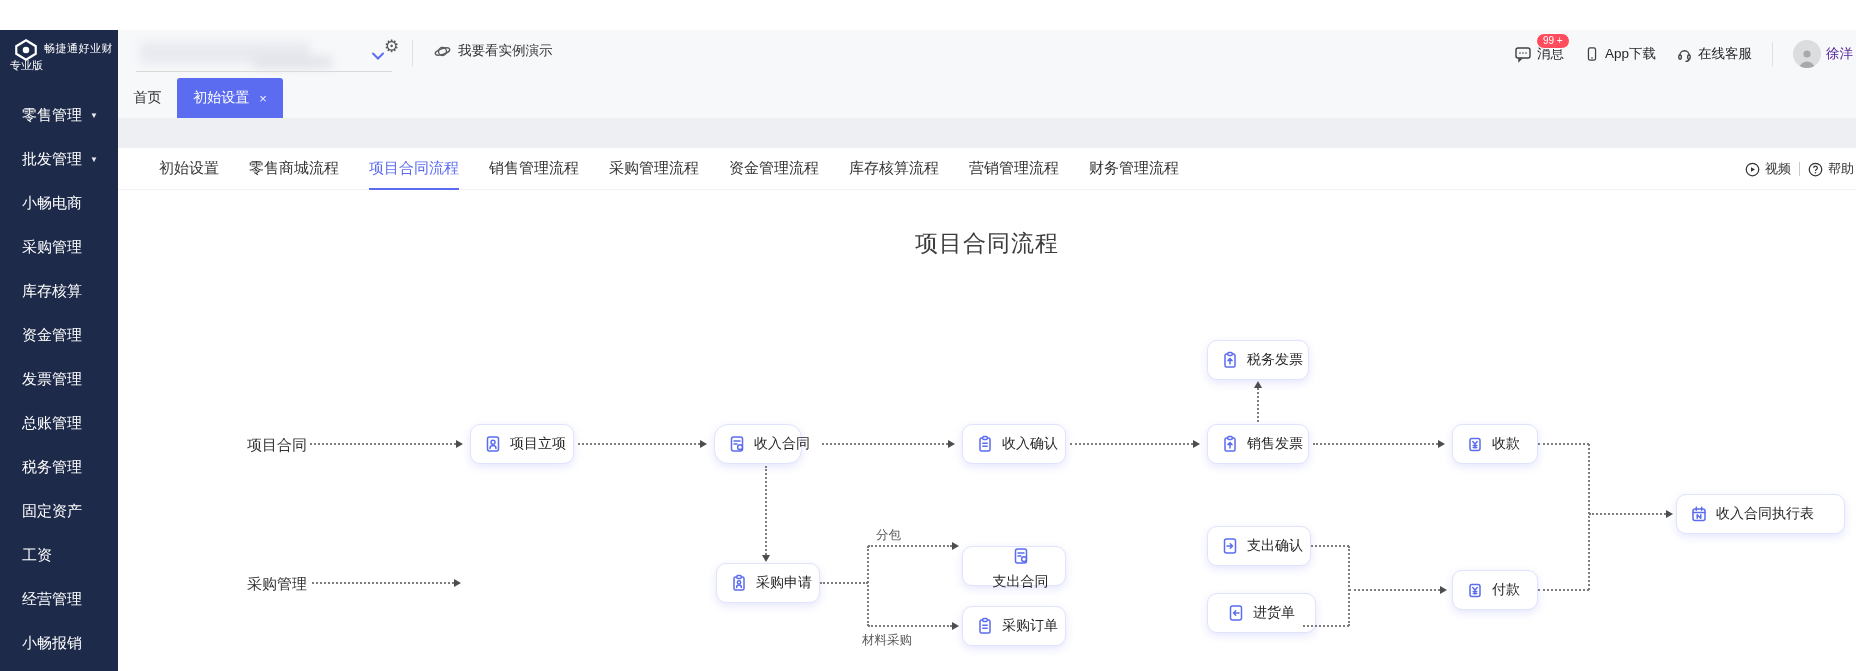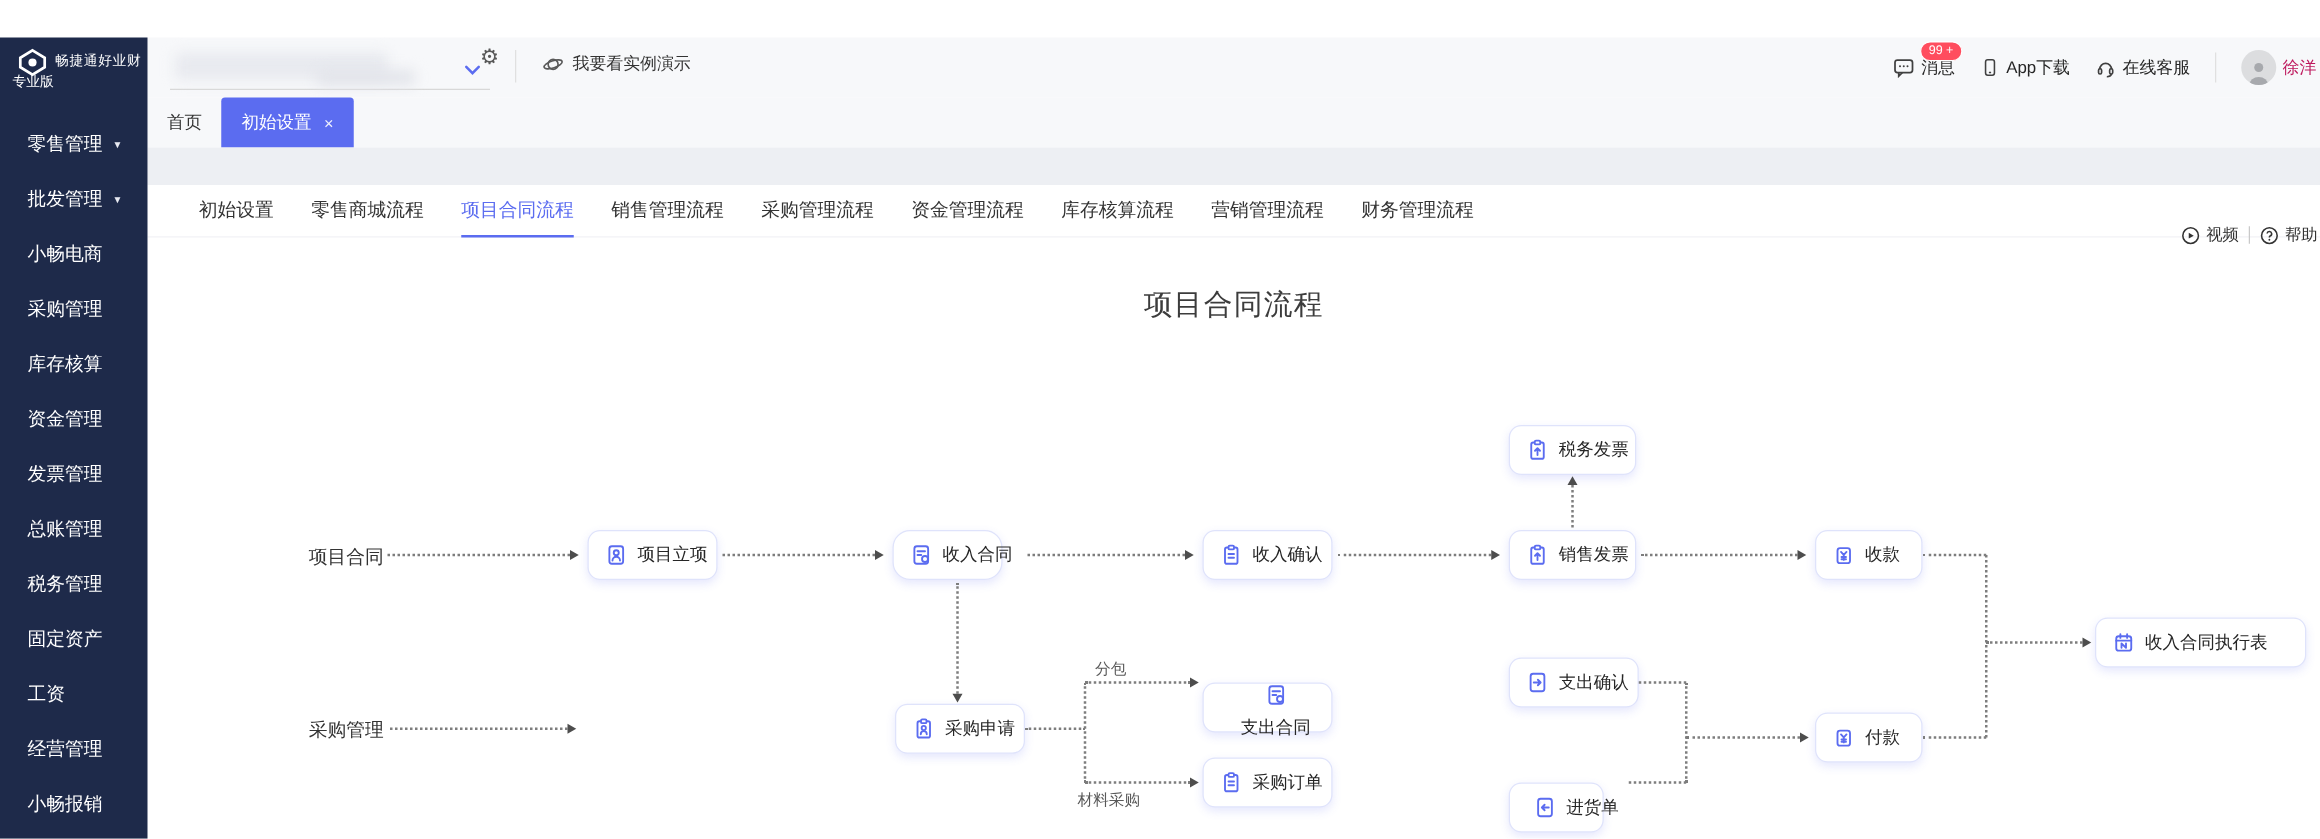--- a/index.html
+++ b/index.html
@@ -28,38 +28,38 @@
   .blur-b { position:absolute; left:118px; top:18px; width:78px; height:12px; background:#e2e4ea; border-radius:3px; filter:blur(5px); }
   .chevron { position:absolute; left:234px; top:10px; width:16px; height:16px; cursor:pointer; }
   .gear { position:absolute; left:266px; top:6px; font-size:17px; color:#595959; cursor:pointer; }
   .tb-divider { position:absolute; left:294px; top:10px; width:1px; height:26px; background:#e0e0e0; }
   .demo-link { position:absolute; left:316px; top:12px; display:flex; align-items:center; gap:7px; font-size:13.5px; color:#333; cursor:pointer; }
   .tb-right { position:absolute; right:0; top:0; height:48px; display:flex; align-items:center; gap:20px; padding-right:0; }
   .tb-item { display:flex; align-items:center; gap:5px; font-size:13.5px; color:#262626; cursor:pointer; position:relative; }
   .badge { position:absolute; left:22px; top:-12px; background:#ff4d5e; color:#fff; font-size:10px; line-height:14px; padding:0 6px; border-radius:8px; border:1px solid #fff; white-space:nowrap; }
   .v-div { width:1px; height:24px; background:#e0e0e0; }
   .avatar { width:28px; height:28px; border-radius:50%; background:#dcdddf; overflow:hidden; display:flex; align-items:flex-end; justify-content:center; }
-  .user-name { font-size:13.5px; color:#be185d; width:30px; overflow:hidden; white-space:nowrap; }
+  .user-name { font-size:13.5px; color:#4c1d95; width:30px; overflow:hidden; white-space:nowrap; }
 
   
   .tabrow { position:absolute; left:118px; top:78px; width:1738px; height:40px; background:#f7f8fa; display:flex; align-items:stretch; }
   .tab-home { width:59px; display:flex; align-items:center; justify-content:center; font-size:14px; color:#333; cursor:pointer;text-align:center; }
   .tab-active { width:106px; background:#5b6cf0; color:#fff; display:flex; align-items:center; justify-content:center; gap:10px; font-size:14px; cursor:pointer; border-radius:3px 3px 0 0; }
   .tab-close { font-size:13px; opacity:.9; cursor:pointer; }
 
   
   .graybar { position:absolute; left:118px; top:118px; width:1738px; height:30px; background:#edeff3; }
   .content { position:absolute; left:118px; top:148px; width:1738px; height:523px; background:#fff; }
 
   
   .subnav { position:relative; height:42px; display:flex; align-items:center; padding-left:41px; gap:30px; border-bottom:1px solid #f2f2f6; }
   .subnav-tab { font-size:15px; color:#333; cursor:pointer; position:relative; height:42px; display:flex; align-items:center; white-space:nowrap; }
   .subnav-tab.active { color:#5b6cf0; }
   .subnav-tab.active::after { content:""; position:absolute; left:0; right:0; bottom:0; height:2px; background:#5b6cf0; }
-  .subnav-utils { position:absolute; right:2px; top:0; height:42px; display:flex; align-items:center; gap:8px; font-size:13px; color:#333;margin-top:19px; }
+  .subnav-utils { position:absolute; right:2px; top:0; height:42px; display:flex; align-items:center; gap:8px; font-size:13px; color:#333; }
   .util-item { display:flex; align-items:center; gap:5px; cursor:pointer; white-space:nowrap; }
   .util-sep { width:1px; height:14px; background:#c9c9c9; }
 
   
   #flow { position:absolute; left:0; top:0; width:1856px; height:671px; pointer-events:none; }
   .flow-title { position:absolute; left:118px; width:1738px; top:228px; text-align:center; font-size:23px; color:#3c3c3c; letter-spacing:1px; }
   .flow-node { position:absolute; height:40px; background:#fff; border:1px solid #dfe3fb; border-radius:10px;
     box-shadow:0 3px 8px rgba(91,108,240,0.16); display:flex; align-items:center; gap:8px; padding-left:13px;
     font-size:14px; color:#262626; pointer-events:auto; cursor:pointer; white-space:nowrap; }
   .flow-node svg { flex:0 0 auto; }
@@ -323,21 +323,21 @@
       <span>付款</span>
     </div>
     <div class="flow-node" style="left: 962px; top: 606px; width: 104px;">
       <svg width="18" height="18" viewBox="0 0 18 18" fill="none" stroke="#5b6cf0" stroke-width="1.5" stroke-linecap="round" stroke-linejoin="round">
         <rect x="4" y="3" width="10" height="13" rx="1.5"></rect>
         <rect x="6.8" y="1.5" width="4.4" height="3" rx="1" fill="#fff"></rect>
         <path d="M6.8 8.2 h4.4 M6.8 11.2 h4.4"></path>
       </svg>
       <span>采购订单</span>
     </div>
-    <div class="flow-node" style="left: 1207px; top: 626px; width: 76px; padding-left: 19px;">
+    <div class="flow-node" style="left: 1207px; top: 593px; width: 109px; padding-left: 19px;">
       <svg width="18" height="18" viewBox="0 0 18 18" fill="none" stroke="#5b6cf0" stroke-width="1.5" stroke-linecap="round" stroke-linejoin="round">
         <rect x="3.5" y="2" width="11" height="14" rx="2"></rect>
         <path d="M12 9 H7 M8.7 6.8 L6.5 9 l2.2 2.2"></path>
       </svg>
       <span>进货单</span>
     </div>
     <div class="seg-h" style="left: 310px; top: 443px; width: 146px;"></div>
     <div class="ah-r" style="left: 456px; top: 440px;"></div>
     <div class="seg-h" style="left: 578px; top: 443px; width: 122px;"></div>
     <div class="ah-r" style="left: 700px; top: 440px;"></div>

